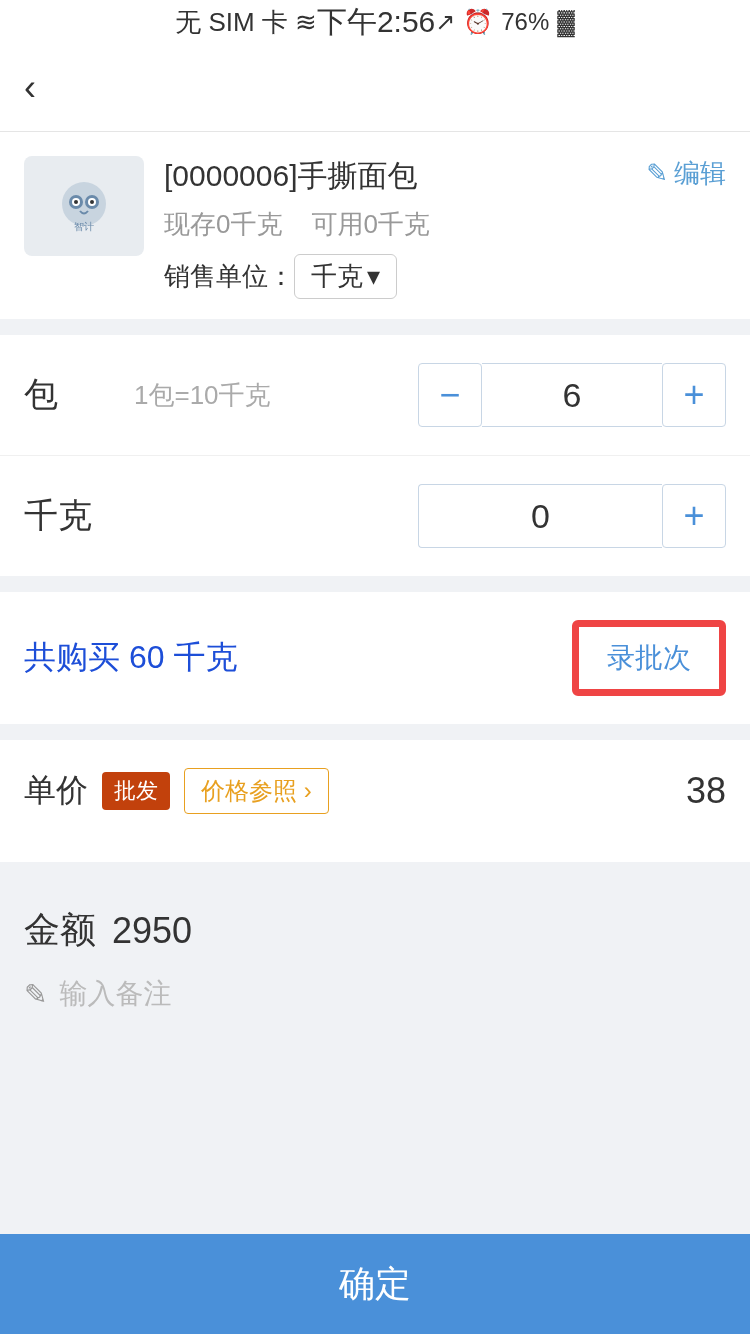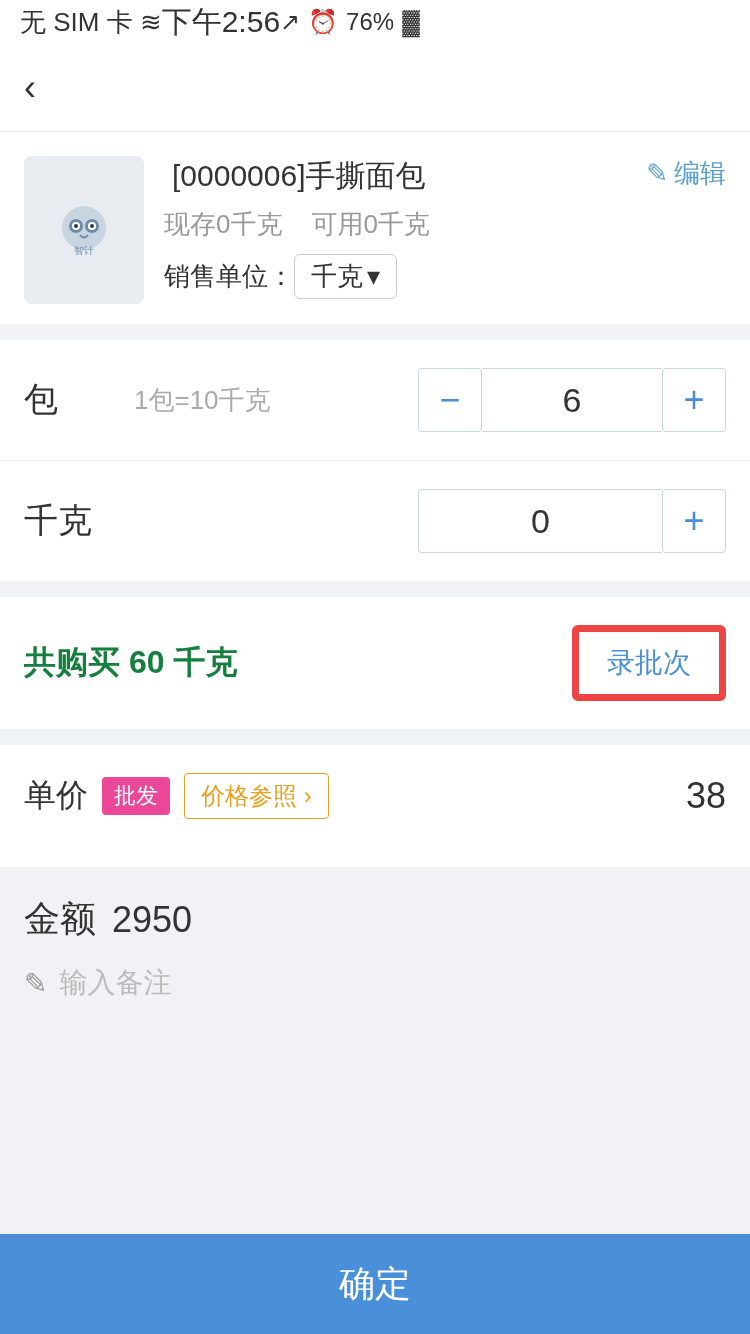--- a/index.html
+++ b/index.html
@@ -12,21 +12,21 @@
       display: flex;
       flex-direction: column;
     }
 
     
     .status-bar {
       height: 44px;
       background: #fff;
       display: flex;
       align-items: center;
-      justify-content: flex-start;
+      justify-content: center;
       padding: 0 20px;
       font-size: 28px;
       color: #333;
     }
     .status-left { font-size: 26px; color: #333; }
     .status-center { font-size: 30px; font-weight: 500; }
     .status-right { display: flex; align-items: center; gap: 8px; font-size: 24px; }
 
     
     .nav-bar {
@@ -55,36 +55,35 @@
     .product-section {
       background: #fff;
       padding: 24px 24px 20px 24px;
       display: flex;
       align-items: flex-start;
       gap: 20px;
       margin-bottom: 16px;
     }
     .product-image {
       width: 120px;
-      height: 148px;
+      height: 100px;
       background: #e8ecf0;
       border-radius: 8px;
       display: flex;
       align-items: center;
       justify-content: center;
       flex-shrink: 0;
     }
     .product-image svg { width: 60px; height: 60px; }
     .product-info { flex: 1; }
     .product-name {
       font-size: 30px;
       color: #333;
       font-weight: 500;
       margin-bottom: 10px;
-      margin-left: 8px;
     }
     .product-stock {
       font-size: 26px;
       color: #999;
       margin-bottom: 12px;
     }
     .product-unit {
       font-size: 26px;
       color: #333;
       display: flex;
@@ -180,22 +179,21 @@
     .summary-section {
       background: #fff;
       display: flex;
       align-items: center;
       justify-content: space-between;
       padding: 28px 24px;
       margin-bottom: 16px;
     }
     .summary-text {
       font-size: 32px;
-      color: #15803d;
-      font-weight: bold;
+      color: #1d4ed8;
     }
     .batch-btn {
       border: 7px solid #ef4444;
       color: #4a90d9;
       font-size: 28px;
       padding: 12px 28px;
       border-radius: 6px;
       background: #fff;
       cursor: pointer;
     }
@@ -210,21 +208,21 @@
       display: flex;
       align-items: center;
       margin-bottom: 20px;
     }
     .price-label {
       font-size: 32px;
       color: #333;
       margin-right: 14px;
     }
     .price-tag {
-      background: #ec4899;
+      background: #c2410c;
       color: #fff;
       font-size: 22px;
       padding: 4px 12px;
       border-radius: 4px;
       margin-right: 14px;
     }
     .price-ref-btn {
       border: 1.5px solid #e8a020;
       color: #e8a020;
       font-size: 24px;
@@ -238,21 +236,21 @@
     }
     .price-value {
       font-size: 36px;
       color: #333;
       margin-left: auto;
     }
 
     
     .amount-section {
       background: #f0f2f5;
-      padding: 28px 24px;
+      padding: 44px 24px;
       min-height: 300px;
     }
     .amount-row {
       display: flex;
       align-items: center;
       margin-bottom: 20px;
     }
     .amount-label {
       font-size: 36px;
       color: #333;

